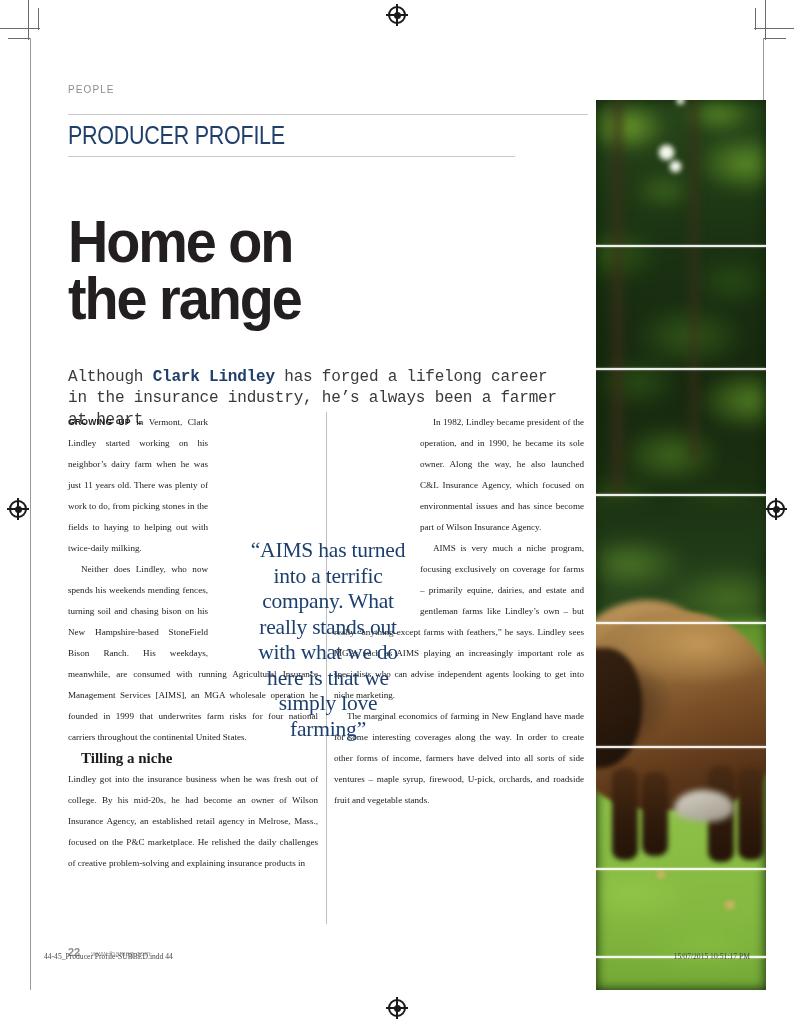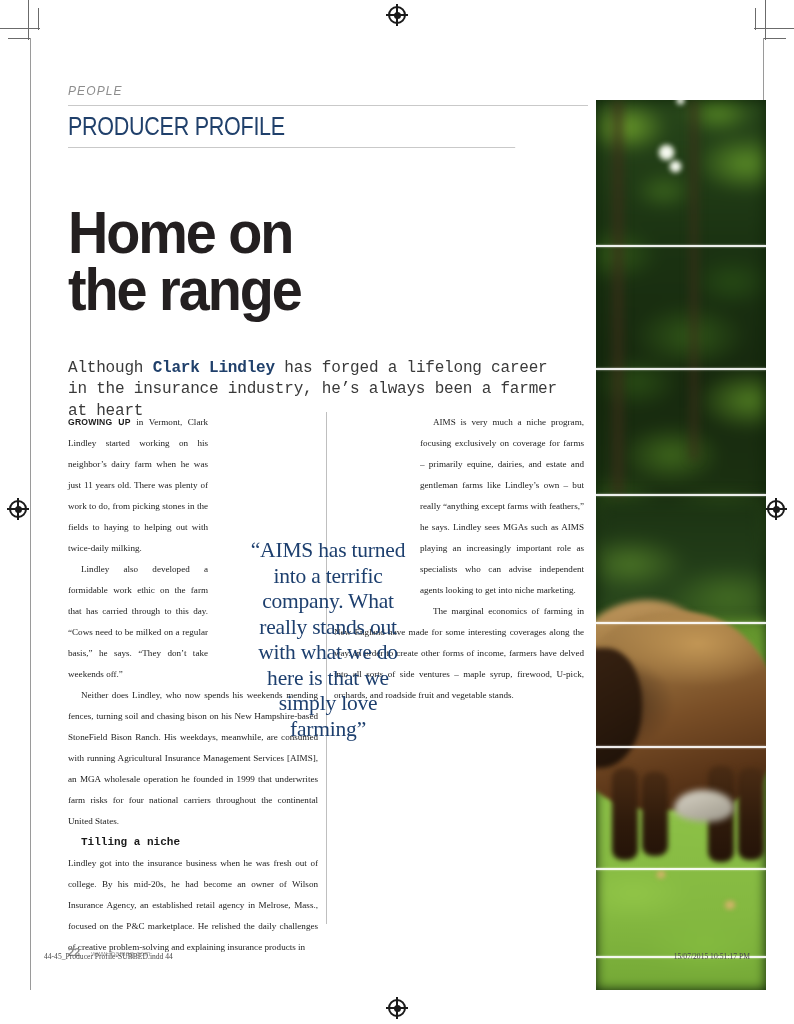--- a/index.html
+++ b/index.html
@@ -169,29 +169,28 @@
 
   
   .content {
     position: absolute;
     left: 68px;
     top: 84px;
     width: 516px;
   }
   .kicker {
     font-family: "Liberation Sans", sans-serif;
-    font-size: 12px;
+    font-size: 10px;
     letter-spacing: 1.1px;
     color: #8d8d8d;
     text-transform: uppercase;
-    padding-bottom: 7px;
+    padding-bottom: 19px;
     border-bottom: 1px solid #c9c9c9;
     width: 520px;
     box-sizing: border-box;
-    font-style: italic;
   }
   .section-title {
     font-family: "Liberation Sans", sans-serif;
     font-size: 25px;
     letter-spacing: -0.3px;
     color: #20406b;
     padding: 6px 0 6px 0;
     border-bottom: 1px solid #c9c9c9;
     width: 520px;
     box-sizing: border-box;
@@ -242,23 +241,23 @@
   .col-right { left: 266px; }
   .col p { margin: 0; text-indent: 13px; }
   .col p.no-indent { text-indent: 0; }
   .col .dropcap-lead {
     font-family: "Liberation Sans", sans-serif;
     font-weight: bold;
     font-size: 8.6px;
     letter-spacing: 0.2px;
   }
   .subhead {
-    font-family: Liberation Mono, monospace;
+    font-family: Liberation Serif, serif;
     font-weight: bold;
-    font-size: 11px;
+    font-size: 15px;
     color: #1a1a1a;
     margin: 10px 0 1px 0;
     text-indent: 0;
   }
   .col-left .wrap-shape {
     float: right;
     width: 106px;
     height: 236px;
     shape-outside: inset(0);
     margin-left: 4px;
@@ -398,28 +397,28 @@
 
     <p class="standfirst"><span>Although </span><b>Clark Lindley</b><span> has forged a lifelong career in the insurance industry, he’s always been a farmer at heart</span></p>
   </div>
 
   <div class="body-area">
     <div class="col-divider"></div>
 
     <div class="col col-left">
       <div class="wrap-shape"></div>
       <p class="no-indent"><span class="dropcap-lead">GROWING UP</span><span> in Vermont, Clark Lindley started working on his neighbor’s dairy farm when he was just 11 years old. There was plenty of work to do, from picking stones in the fields to haying to helping out with twice-daily milking.</span></p>
-      <p>Lindley also developed a formidable work ethic on the farm that has carried through to this day. “Cows need to be milked on a regular basis,” he says. “They don’t take weekends off.”</p>
       <p>Neither does Lindley, who now spends his weekends mending fences, turning soil and chasing bison on his New Hampshire-based StoneField Bison Ranch. His weekdays, meanwhile, are consumed with running Agricultural Insurance Management Services [AIMS], an MGA wholesale operation he founded in 1999 that underwrites farm risks for four national carriers throughout the continental United States.</p>
       <p class="subhead">Tilling a niche</p>
       <p class="no-indent">Lindley got into the insurance business when he was fresh out of college. By his mid-20s, he had become an owner of Wilson Insurance Agency, an established retail agency in Melrose, Mass., focused on the P&amp;C marketplace. He relished the daily challenges of creative problem-solving and explaining insurance products in</p>
     </div>
 
     <div class="col col-right">
       <div class="wrap-shape"></div>
+      <p>In 1982, Lindley became president of the operation, and in 1990, he became its sole owner. Along the way, he also launched C&amp;L Insurance Agency, which focused on environmental issues and has since become part of Wilson Insurance Agency.</p>
       <p>AIMS is very much a niche program, focusing exclusively on coverage for farms – primarily equine, dairies, and estate and gentleman farms like Lindley’s own – but really “anything except farms with feathers,” he says. Lindley sees MGAs such as AIMS playing an increasingly important role as specialists who can advise independent agents looking to get into niche marketing.</p>
       <p>The marginal economics of farming in New England have made for some interesting coverages along the way. In order to create other forms of income, farmers have delved into all sorts of side ventures – maple syrup, firewood, U-pick, orchards, and roadside fruit and vegetable stands.</p>
     </div>
   </div>
 
   <div class="pullquote">“AIMS has turned into a terrific company. What really stands out with what we do here is that we simply love farming”</div>
 
   <div class="folio">
     <span class="num">22</span><span class="url">www.ibamag.com</span>
   </div>

